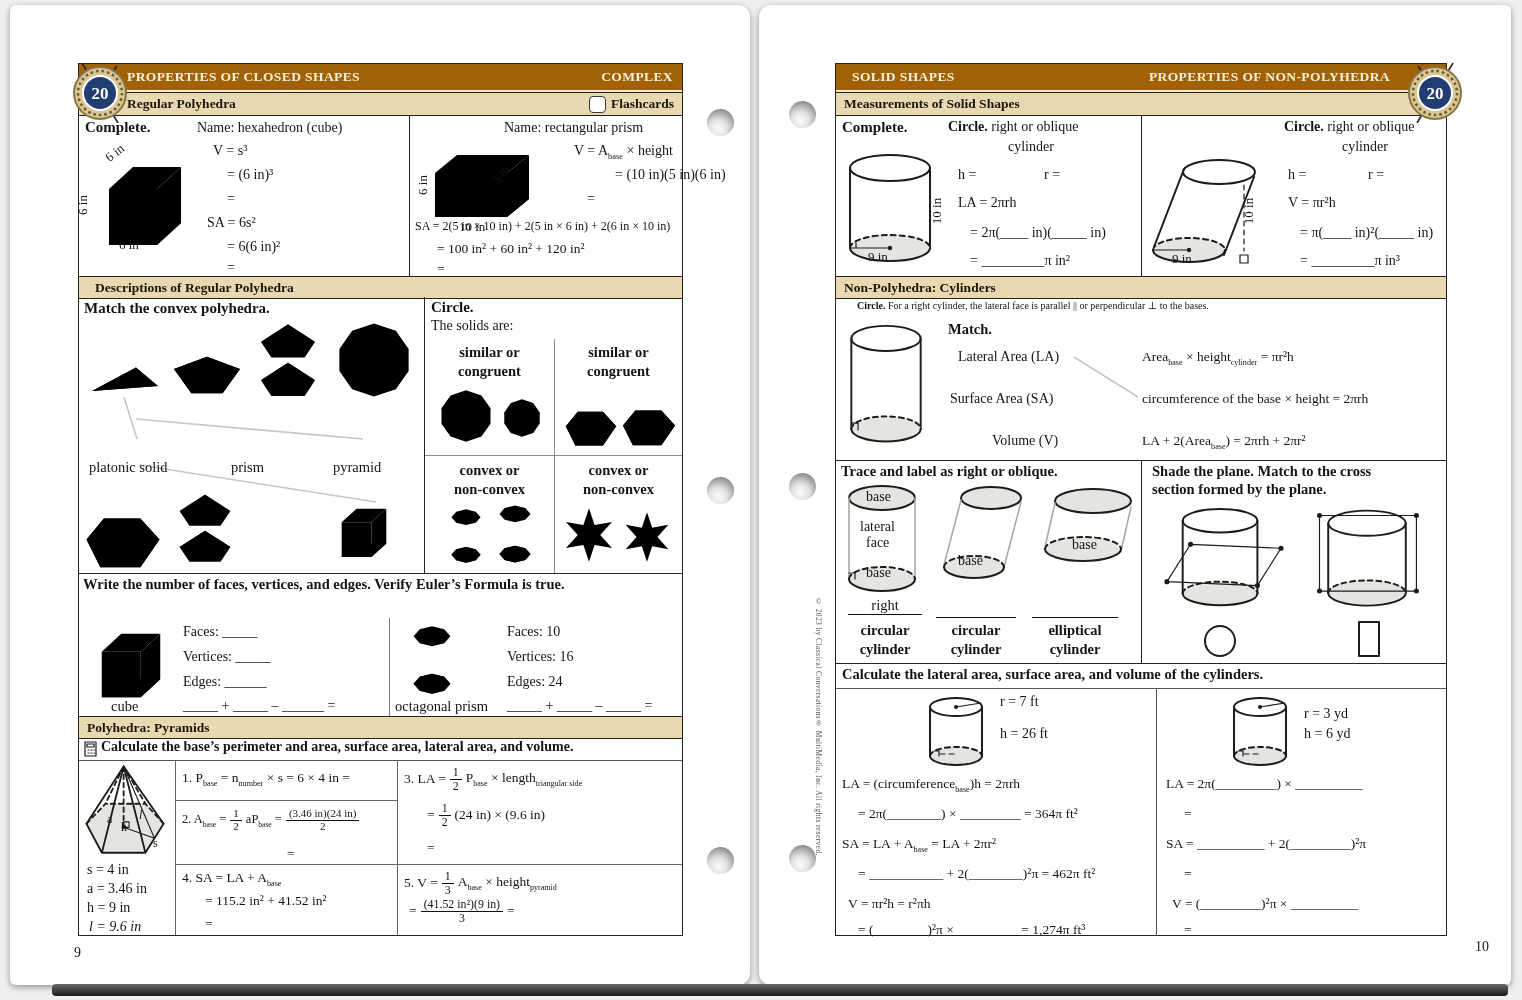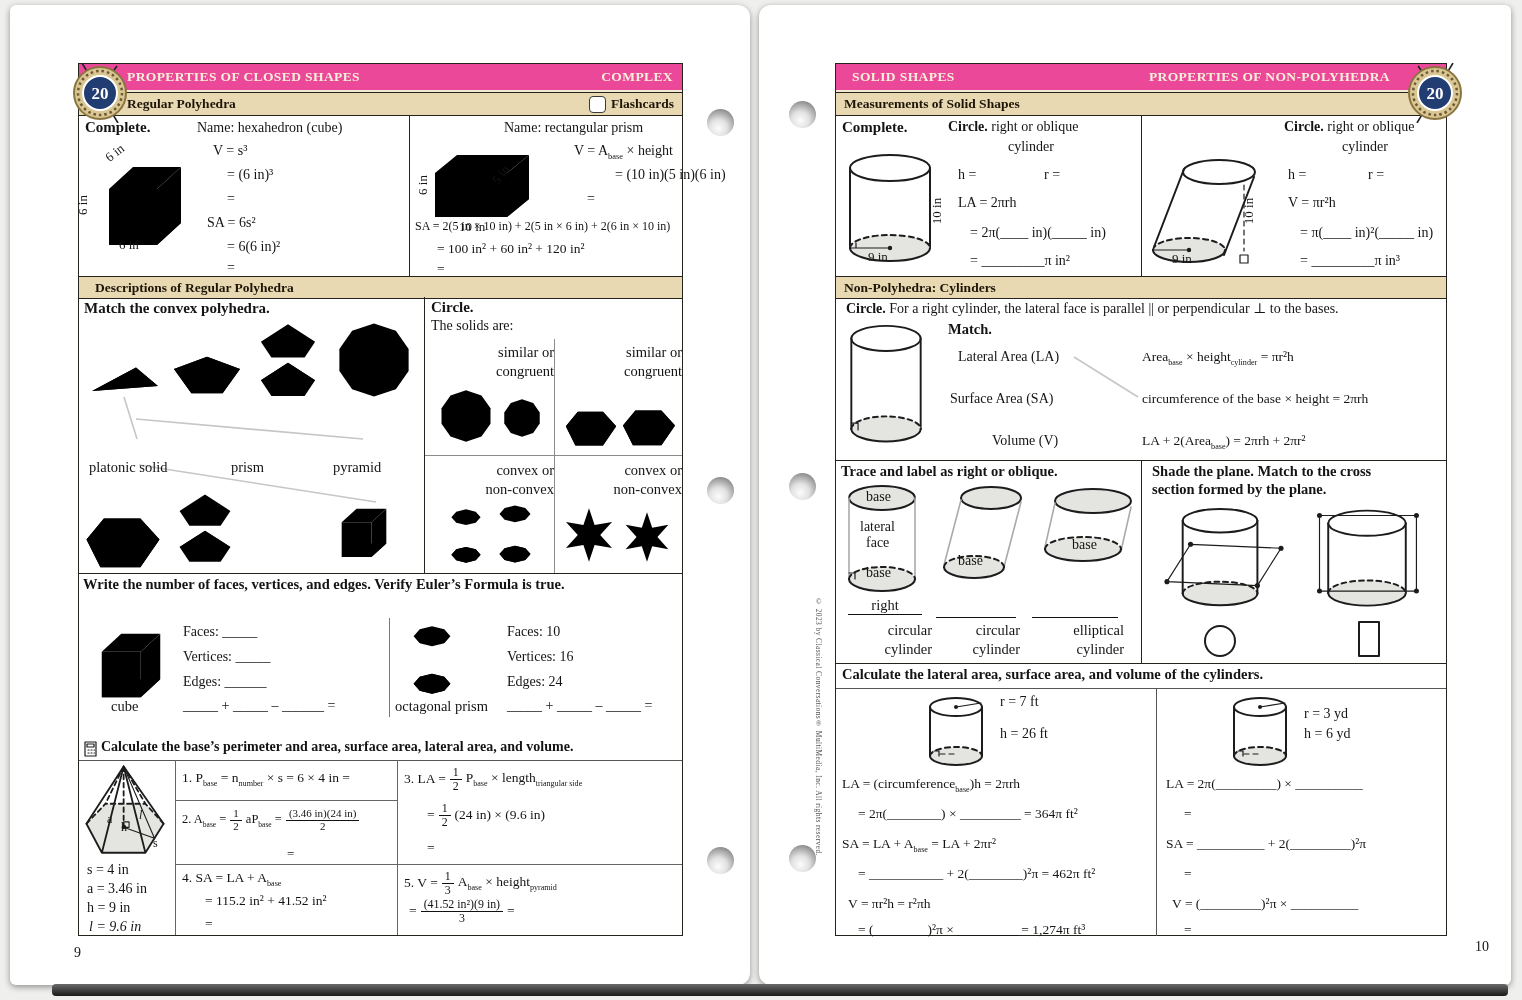--- a/index.html
+++ b/index.html
@@ -4,21 +4,21 @@
 <style>
   html,body{margin:0;padding:0;background:#e9e9e7;}
   #canvas{position:relative;width:1522px;height:1000px;background:#efefed;overflow:hidden;
           font-family:"Liberation Serif","DejaVu Serif",serif;color:#141414;}
   .page{position:absolute;background:#fff;box-shadow:0 2px 6px rgba(0,0,0,.4);}
   #page-left{left:10px;top:5px;width:740px;height:980px;border-radius:6px 12px 12px 6px;}
   #page-right{left:759px;top:5px;width:752px;height:980px;border-radius:12px 6px 6px 12px;}
   .abs{position:absolute;white-space:nowrap;}
   .b{font-weight:bold;}
   .frame{position:absolute;border:1.6px solid #26221c;}
-  .goldbar{position:absolute;left:0;right:0;top:0;height:26px;background:#ec4899;
+  .goldbar{position:absolute;left:0;right:0;top:0;height:26px;background:#a16207;
            border-bottom:2px solid #f2e9d2;display:flex;justify-content:space-between;align-items:center;
            color:#f7f0d8;font-weight:bold;font-size:13.5px;letter-spacing:.4px;}
   .tanbar{position:absolute;left:0;right:0;background:#e9d9b2;border-top:1.5px solid #26221c;
           border-bottom:1.5px solid #26221c;display:flex;align-items:center;justify-content:space-between;
           font-weight:bold;font-size:13.5px;color:#1c1508;}
   .hole{position:absolute;width:27px;height:27px;border-radius:50%;
         background:radial-gradient(circle at 42% 72%, #fcfcfc 0%, #e2e2e2 35%, #8d8d8d 78%, #bdbdbd 100%);}
   .sh line,.sh path,.sh polygon,.sh polyline,.sh ellipse,.sh rect,.sh circle{
         stroke:#1c1c1c;stroke-width:2;fill:none;stroke-linejoin:round;stroke-linecap:round;}
   .sh .fillg{fill:#e4e4e1;stroke:none;}
@@ -26,21 +26,21 @@
   .sh .thin{stroke-width:1.2;}
   .sh .lite{stroke:#aaa;stroke-width:1.6;}
   .sh .dot{fill:#1c1c1c;stroke:none;}
   .mline line{stroke:#c6c6c6;stroke-width:1.6;}
   .fl{position:absolute;display:flex;align-items:center;gap:4px;white-space:nowrap;}
   .frac{display:inline-flex;flex-direction:column;align-items:center;line-height:1.08;font-size:.88em;}
   .frac .num{border-bottom:1.2px solid #111;padding:0 3px;}
   sub{font-size:.6em;}
   .lbl{position:absolute;font-size:13px;white-space:nowrap;}
   .blankline{position:absolute;border-top:1.4px solid #111;}
-  .capline{position:absolute;text-align:right;font-size:14.5px;line-height:19px;}
+  .capline{position:absolute;text-align:center;font-size:14.5px;line-height:19px;font-weight:bold;}
   .checkbox{width:15px;height:15px;border:1.6px solid #3a3a3a;border-radius:4px;background:#fff;display:inline-block;}
   .vert{writing-mode:vertical-rl;}
   .badge{position:absolute;width:60px;height:60px;}
   .bottom-edge{position:absolute;left:52px;top:984px;width:1456px;height:12px;border-radius:4px;
                background:linear-gradient(#6a6a6a,#191919);}
 </style>
 </head>
 <body>
 
 <svg width="0" height="0" style="position:absolute">
@@ -279,20 +279,23 @@
         <svg class="sh" width="46" height="80" viewBox="0 0 60 102" style="position:absolute;left:330px;top:46px">
             <use href="#sym-octprism"></use>
           </svg>
         <span class="abs" style="left:316px;top:124px;font-size:14.5px">octagonal prism</span>
         <span class="abs" style="left:428px;top:50px;font-size:14px">Faces: 10</span>
         <span class="abs" style="left:428px;top:75px;font-size:14px">Vertices: 16</span>
         <span class="abs" style="left:428px;top:100px;font-size:14px">Edges: 24</span>
         <span class="abs" style="left:428px;top:124px;font-size:14px">_____ + _____ – _____ =</span>
       </div>
 
+      <div class="tanbar" style="top:652px;height:21px;padding:0 8px">
+        <span>Polyhedra: Pyramids</span>
+      </div>
 
       <div class="abs" style="left:0;top:673px;width:603px;height:23px;border-bottom:1px solid #555">
         <svg class="sh" width="13" height="16" viewBox="0 0 13 16" style="position:absolute;left:5px;top:4px">
           <rect class="thin" x="1" y="1" width="11" height="14"></rect>
           <rect class="thin" x="3" y="3" width="7" height="3"></rect>
           <path class="thin" d="M4,9 h1 M7,9 h1 M10,9 h0.5 M4,12 h1 M7,12 h1 M10,12 h0.5"></path>
         </svg>
         <span class="abs b" style="left:22px;top:2px;font-size:14px">Calculate the base’s perimeter and area, surface area, lateral area, and volume.</span>
       </div>
 
@@ -462,21 +465,21 @@
         <span class="abs" style="left:452px;top:80px;font-size:14px">V = πr²h</span>
         <span class="abs" style="left:464px;top:110px;font-size:14px">= π(____ in)²(_____ in)</span>
         <span class="abs" style="left:464px;top:138px;font-size:14px">= _________π in³</span>
       </div>
 
       <div class="tanbar" style="top:212px;height:21px;padding:0 8px">
         <span>Non-Polyhedra: Cylinders</span>
       </div>
 
       <div class="abs" style="left:0;top:233px;width:610px;height:163px">
-        <span class="abs" style="left:10px;top:3px;font-size:14px">
+        <span class="abs" style="left:21px;top:3px;font-size:10px">
           <span class="b">Circle.</span>
           <span>For a right cylinder, the lateral face is parallel || or perpendicular ⊥ to the bases.</span>
         </span>
         <svg class="sh" width="88" height="130" viewBox="0 0 90 135" style="position:absolute;left:6px;top:26px">
           <ellipse cx="45" cy="16" rx="36" ry="13"></ellipse>
           <path d="M9,16 V110 M81,16 V110"></path>
           <ellipse class="fillg" cx="45" cy="110" rx="36" ry="13"></ellipse>
           <path d="M9,110 A36 13 0 0 0 81,110"></path>
           <path class="dash" d="M9,110 A36 13 0 0 1 81,110"></path>
           <path class="thin" d="M9,104 h7 M16,104 v7"></path>

